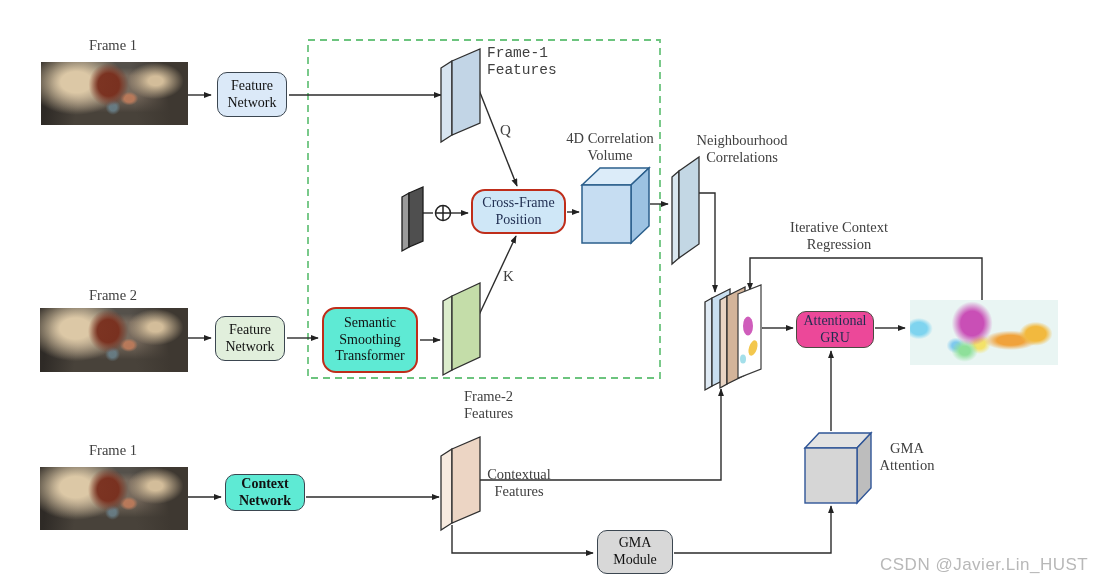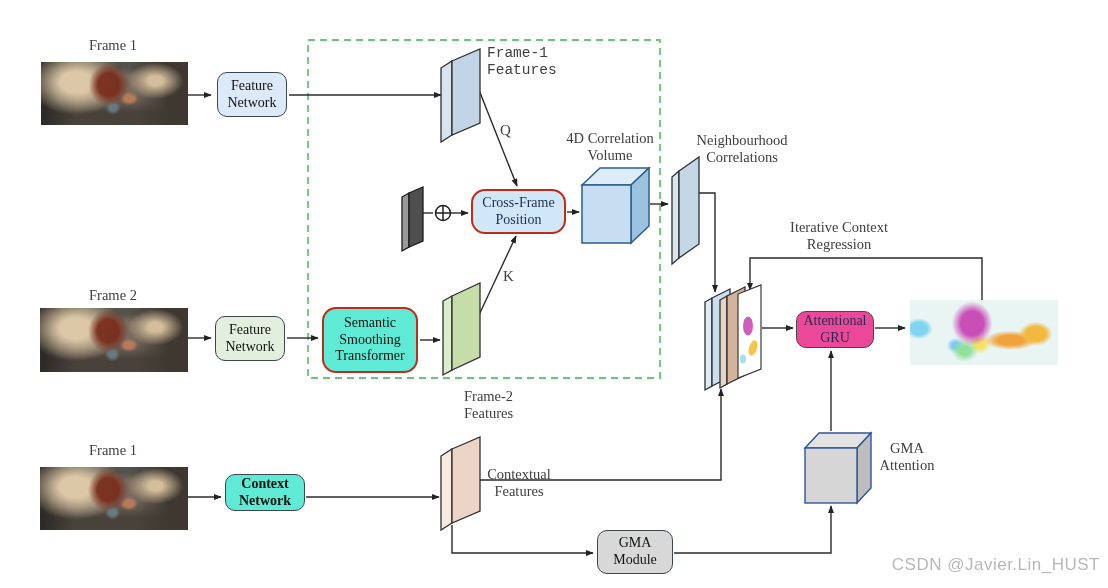--- a/index.html
+++ b/index.html
@@ -168,14 +168,14 @@
 Volume</div>
   <div class="lbl center" style="left:686px;top:132px;width:112px;">Neighbourhood
 Correlations</div>
   <div class="lbl center" style="left:778px;top:219px;width:122px;">Iterative Context
 Regression</div>
   <div class="lbl center" style="left:482px;top:430px;width:74px;margin-top:36px;">Contextual
 Features</div>
   <div class="lbl center" style="left:872px;top:440px;width:70px;">GMA
 Attention</div>
 
-  <div class="watermark" style="left:880px;top:555px;width:220px;text-align:right;">CSDN @Javier.Lin_HUST</div>
+  <div class="watermark" style="left:880px;top:555px;width:220px;text-align:left;">CSDN @Javier.Lin_HUST</div>
 </div>
 
 </body></html>

